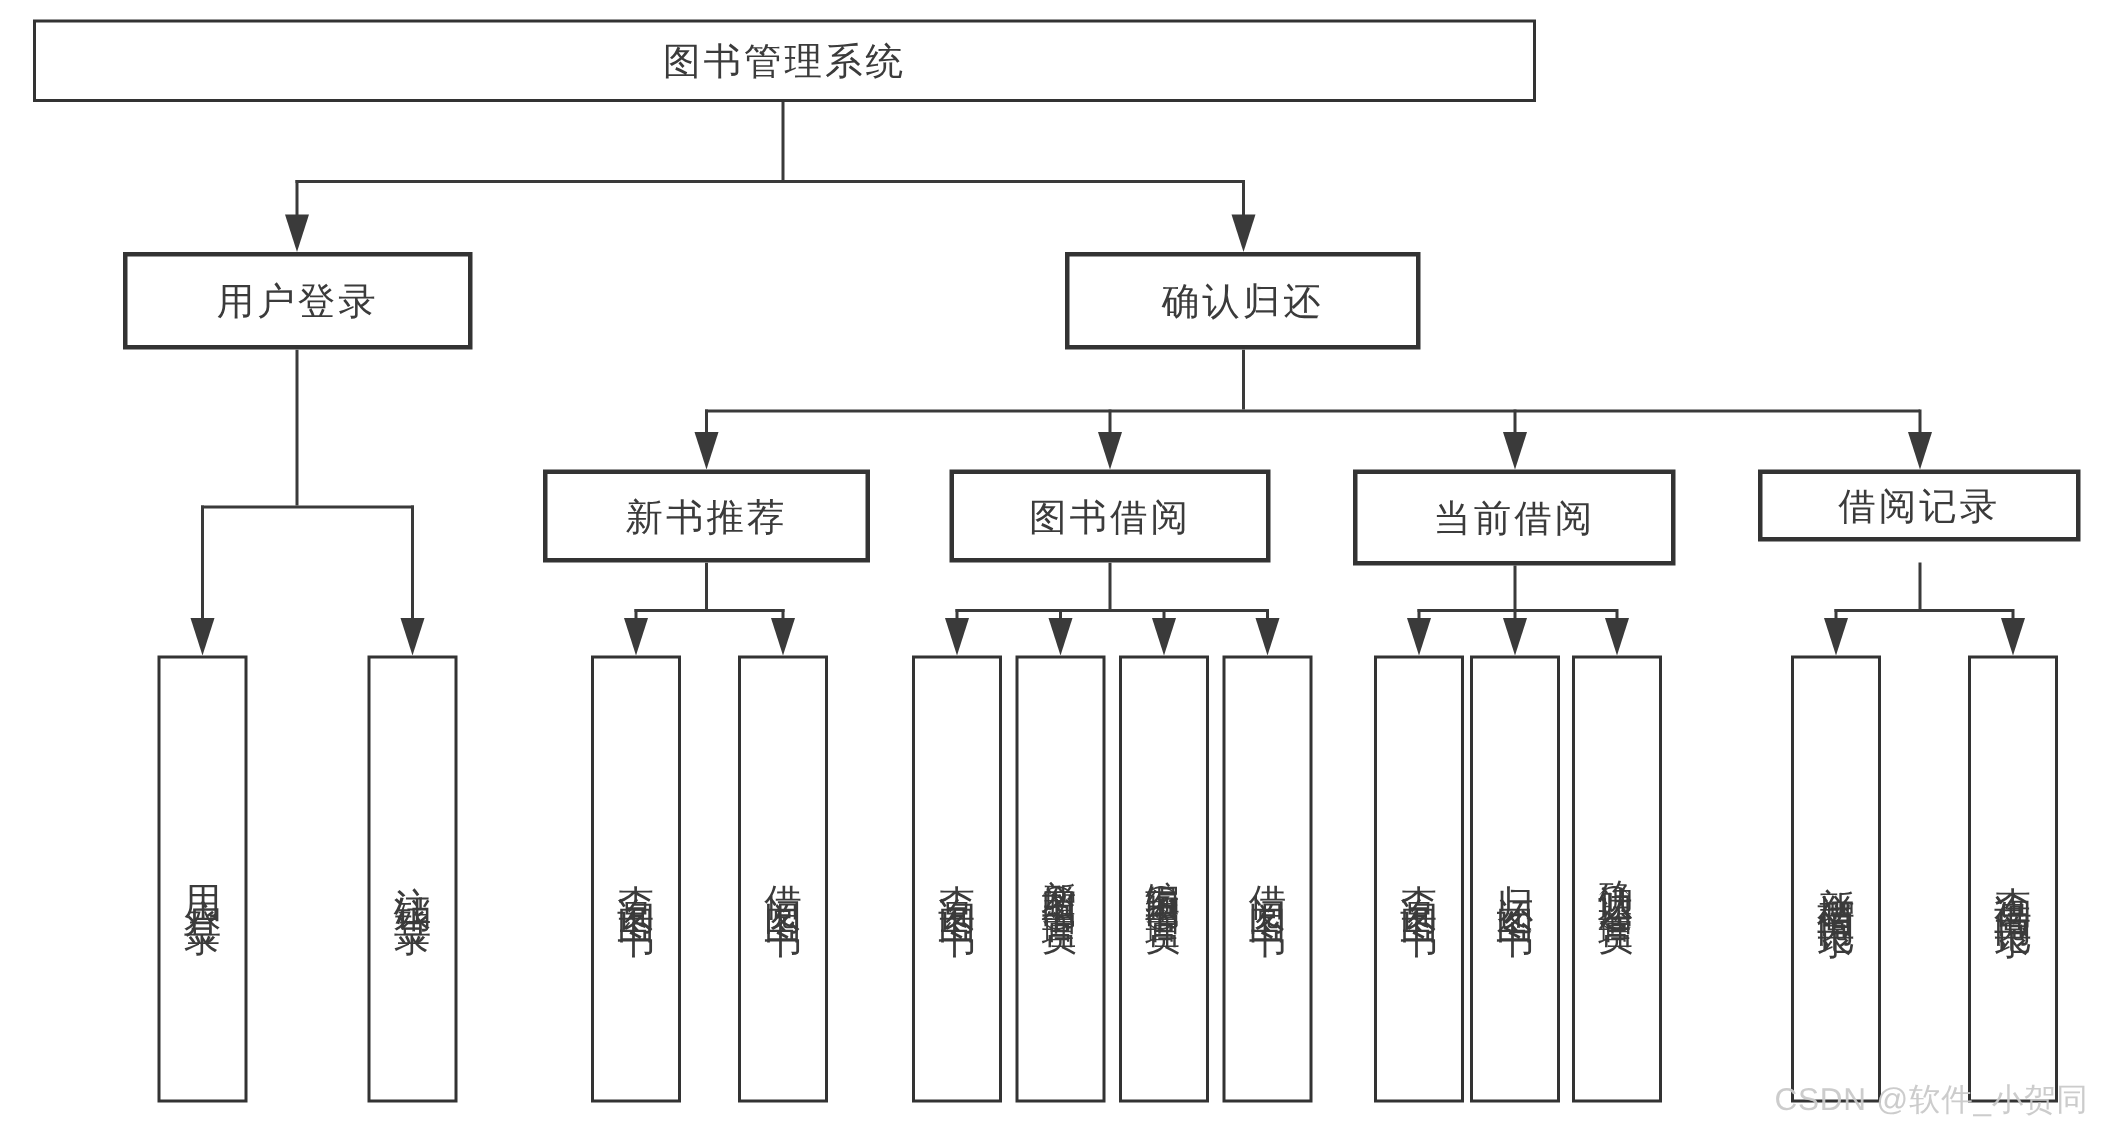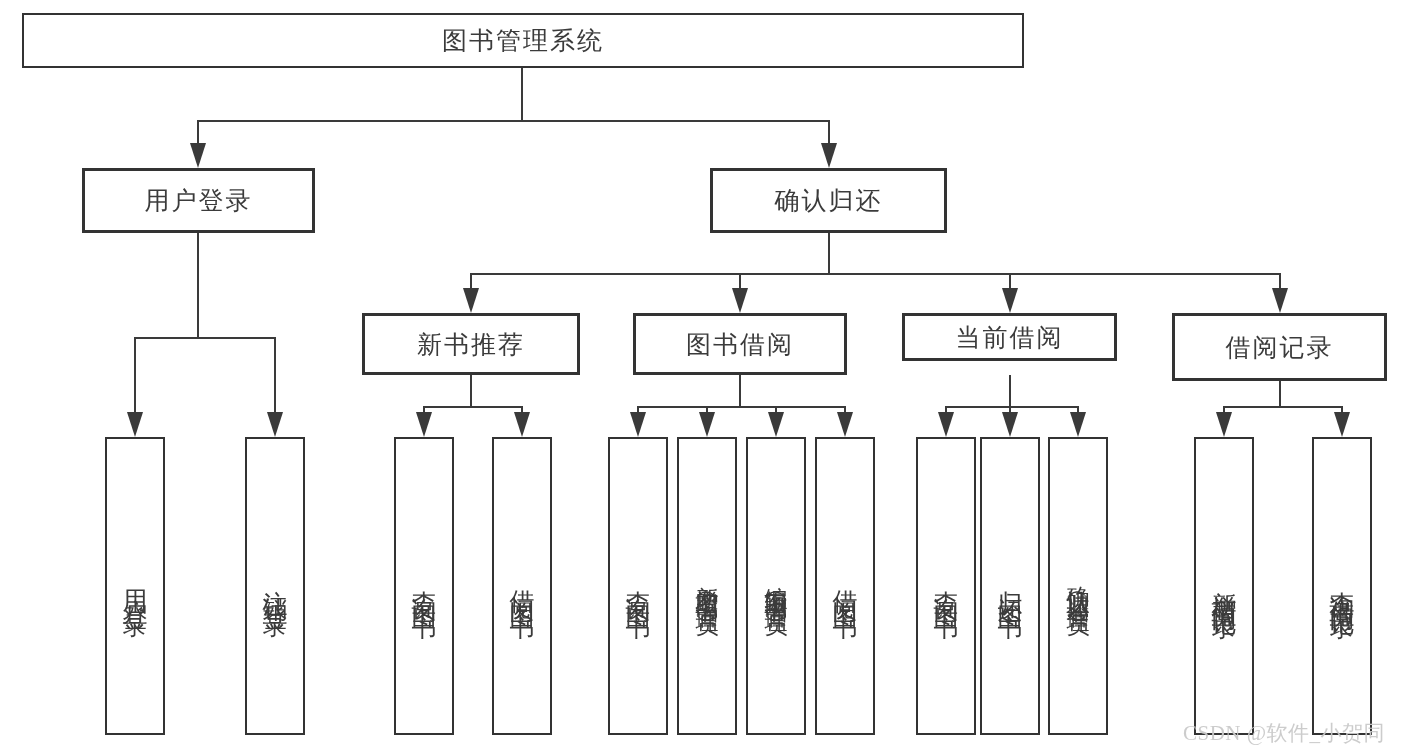--- a/index.html
+++ b/index.html
@@ -1,20 +1,20 @@
 <!DOCTYPE html>
 <html><head>
 <meta charset="utf-8">
 <style>
   html,body{margin:0;padding:0;background:#ffffff;}
   .canvas{
     position:relative;
     width:1405px;height:747px;
     background:#ffffff;
-    font-family:Liberation Serif, serif;
+    font-family:Liberation Sans, sans-serif;
     color:#3b3b3b;
     overflow:hidden;
   }
   .node{
     position:absolute;
     box-sizing:border-box;
     border:3px solid #333333;
     background:#ffffff;
     display:flex;align-items:center;justify-content:center;
     font-size:25px;letter-spacing:2px;
@@ -110,22 +110,22 @@
   <div class="arrow" style="left:1216px;top:412px"></div>
   <div class="arrow" style="left:1334px;top:412px"></div>
 
   <div class="node root" style="left:22px;top:13px;width:1002px;height:55px">图书管理系统</div>
 
   <div class="node" style="left:82px;top:168px;width:233px;height:65px">用户登录</div>
   <div class="node" style="left:710px;top:168px;width:237px;height:65px">确认归还</div>
 
   <div class="node" style="left:362px;top:313px;width:218px;height:62px">新书推荐</div>
   <div class="node" style="left:633px;top:313px;width:214px;height:62px">图书借阅</div>
-  <div class="node" style="left:902px;top:313px;width:215px;height:48px">当前借阅</div>
-  <div class="node" style="left:1172px;top:313px;width:215px;height:68px">借阅记录</div>
+  <div class="node" style="left:902px;top:313px;width:215px;height:64px">当前借阅</div>
+  <div class="node" style="left:1172px;top:313px;width:215px;height:48px">借阅记录</div>
 
   <div class="node leaf" style="left:105px;top:437px;width:60px;height:298px">用户登录</div>
   <div class="node leaf" style="left:245px;top:437px;width:60px;height:298px">注销登录</div>
 
   <div class="node leaf" style="left:394px;top:437px;width:60px;height:298px">查询图书</div>
   <div class="node leaf" style="left:492px;top:437px;width:60px;height:298px">借阅图书</div>
 
   <div class="node leaf" style="left:608px;top:437px;width:60px;height:298px">查询图书</div>
   <div class="node leaf lslong" style="left:677px;top:437px;width:60px;height:298px">新增图书（管理员）</div>
   <div class="node leaf lslong" style="left:746px;top:437px;width:60px;height:298px">编辑图书（管理员）</div>

